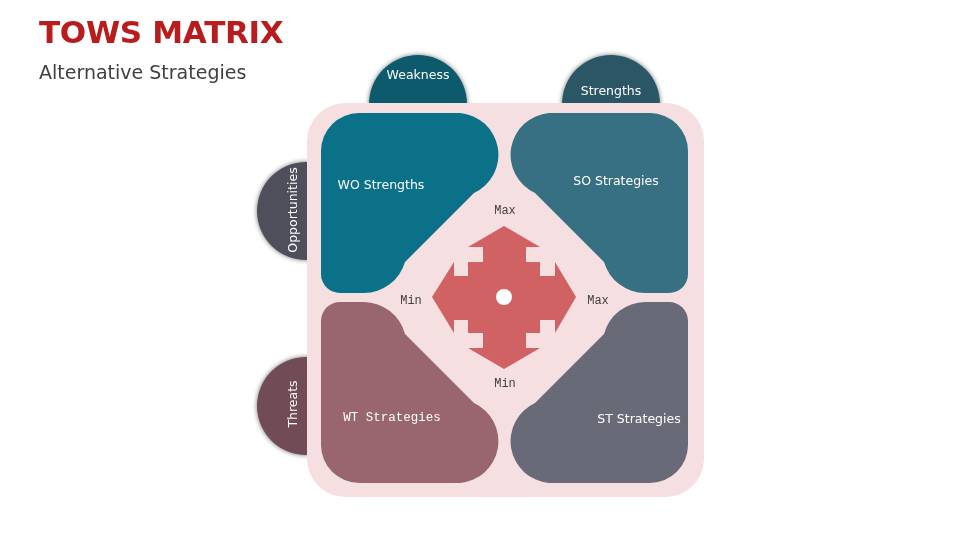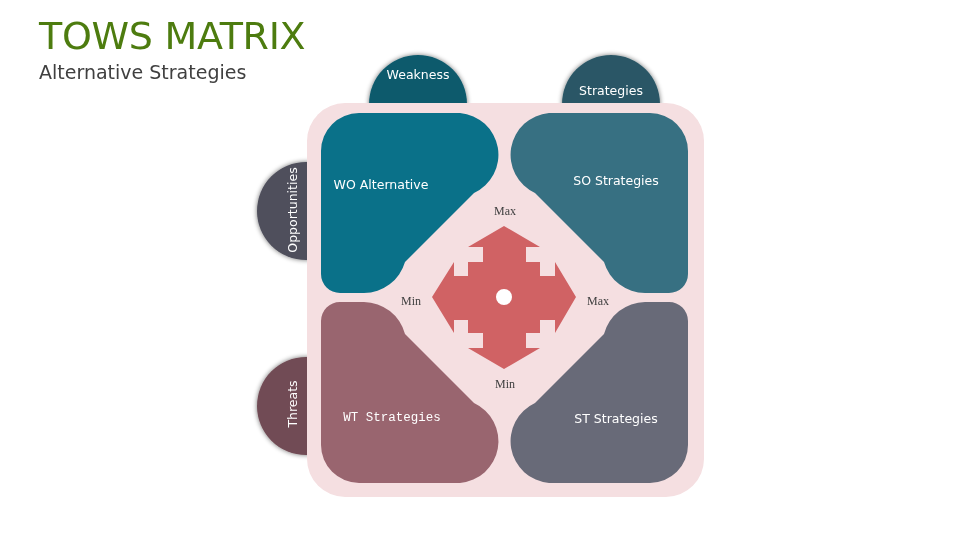--- a/index.html
+++ b/index.html
@@ -3,39 +3,39 @@
 <meta charset="utf-8">
 <style>
   html, body { margin: 0; padding: 0; }
   body {
     width: 960px; height: 540px; position: relative; overflow: hidden;
     background: #ffffff;
     font-family: "Liberation Sans", "DejaVu Sans", sans-serif;
   }
   .title {
     position: absolute; left: 39px; top: 14px;
-    font-size: 38px; font-weight: normal; color: #4d7c0f; letter-spacing: -0.3px;
+    font-size: 31px; font-weight: bold; color: #b91c1c; letter-spacing: -0.3px;
     font-family: "DejaVu Sans", "Liberation Sans", sans-serif;
   }
   .subtitle {
     position: absolute; left: 39px; top: 61px;
     font-size: 19px; color: #404040;
     font-family: "DejaVu Sans", "Liberation Sans", sans-serif;
   }
   svg.diagram { position: absolute; left: 0; top: 0; }
   .lbl {
     position: absolute; font-size: 12.5px; color: #ffffff; white-space: nowrap;
     transform: translate(-50%, -50%);
     font-family: "DejaVu Sans", "Liberation Sans", sans-serif;
   }
   .vert { transform: translate(-50%, -50%) rotate(-90deg); }
   .axis {
     position: absolute; font-size: 12px; color: #404040; white-space: nowrap;
     transform: translate(-50%, -50%);
-    font-family: Liberation Serif, serif;
+    font-family: Liberation Mono, monospace;
   }
 </style>
 </head>
 <body>
 
 <div class="title">TOWS MATRIX</div>
 <div class="subtitle">Alternative Strategies</div>
 
 <svg class="diagram" width="960" height="540" viewBox="0 0 960 540">
   <defs>
@@ -97,25 +97,25 @@
            L576,297
            L555,333 L555,320 L540,320 L540,333 L526,333 L526,348 L540,348
            L504,369
            L468,348 L483,348 L483,333 L468,333 L468,320 L454,320 L454,333
            L432,297
            L454,262 L454,276 L468,276 L468,262 L483,262 L483,247 L468,247 Z"></path>
   <circle cx="504" cy="297" r="8" fill="#ffffff"></circle>
 </svg>
 
 <div class="lbl" style="left:418px; top:74px;">Weakness</div>
-<div class="lbl" style="left:611px; top:90px;">Strategies</div>
+<div class="lbl" style="left:611px; top:90px;">Strengths</div>
 <div class="lbl vert" style="left:292px; top:210px;">Opportunities</div>
 <div class="lbl vert" style="left:292px; top:404px;">Threats</div>
 
-<div class="lbl" style="left:381px; top:184px;">WO Alternative</div>
+<div class="lbl" style="left:381px; top:184px;">WO Strengths</div>
 <div class="lbl" style="left:616px; top:180px;">SO Strategies</div>
 <div class="lbl" style="left:392px; top:418px;font-family:Liberation Mono, monospace;">WT Strategies</div>
-<div class="lbl" style="left:616px; top:418px;">ST Strategies</div>
+<div class="lbl" style="left:639px; top:418px;">ST Strategies</div>
 
 <div class="axis" style="left:505px; top:211px;">Max</div>
 <div class="axis" style="left:598px; top:301px;">Max</div>
 <div class="axis" style="left:505px; top:384px;">Min</div>
 <div class="axis" style="left:411px; top:301px;">Min</div>
 
 </body></html>

